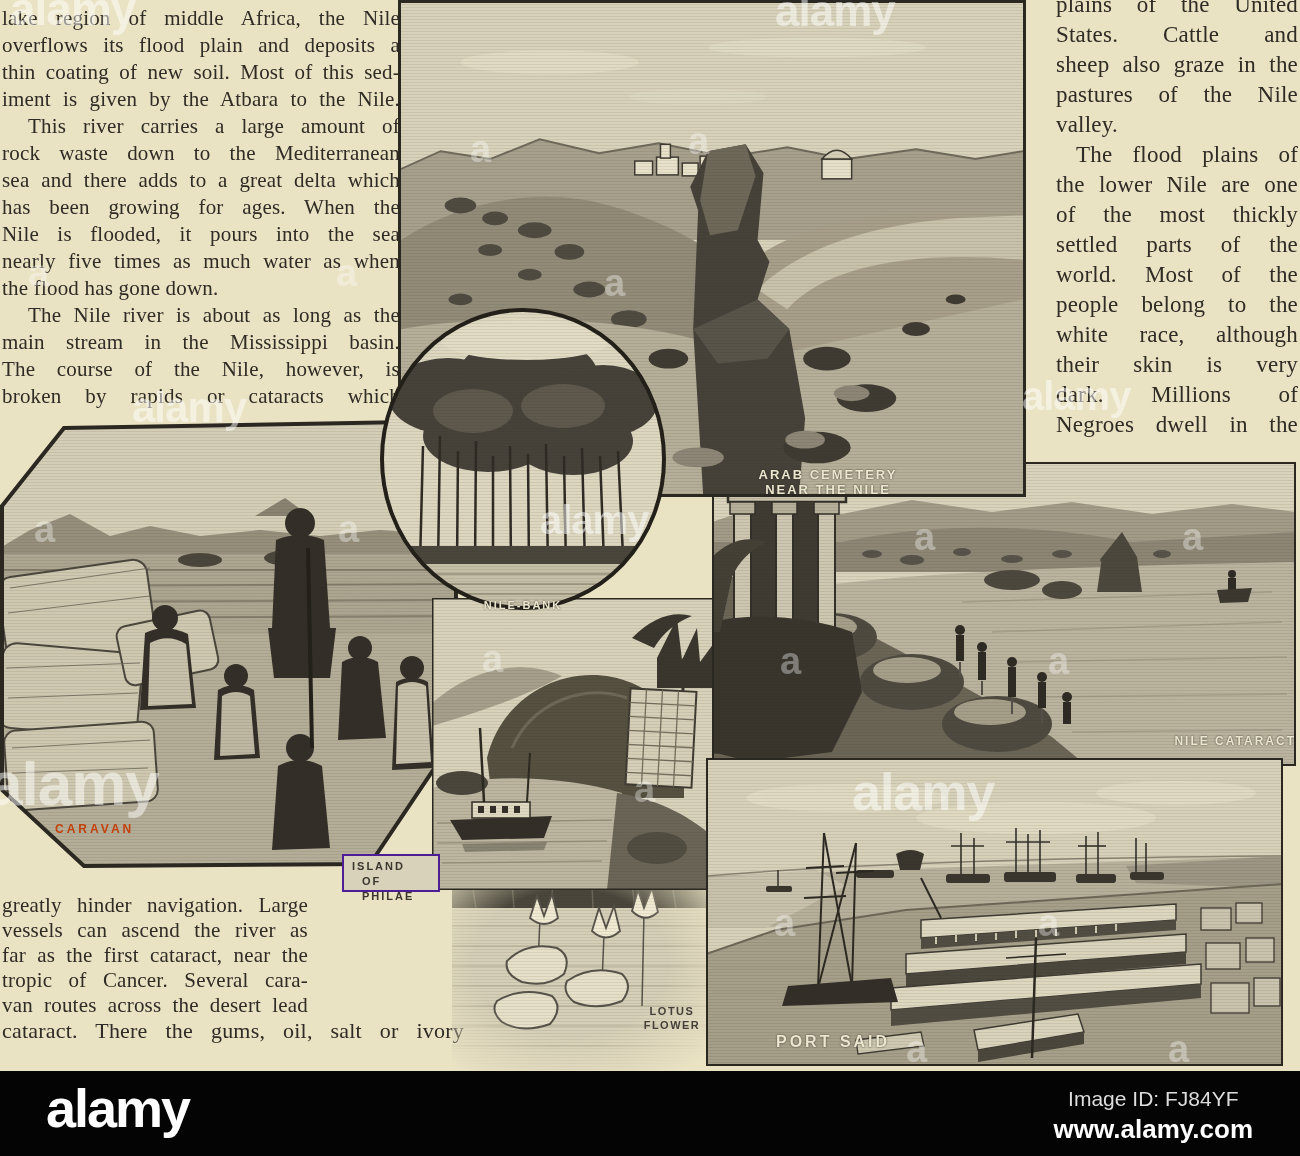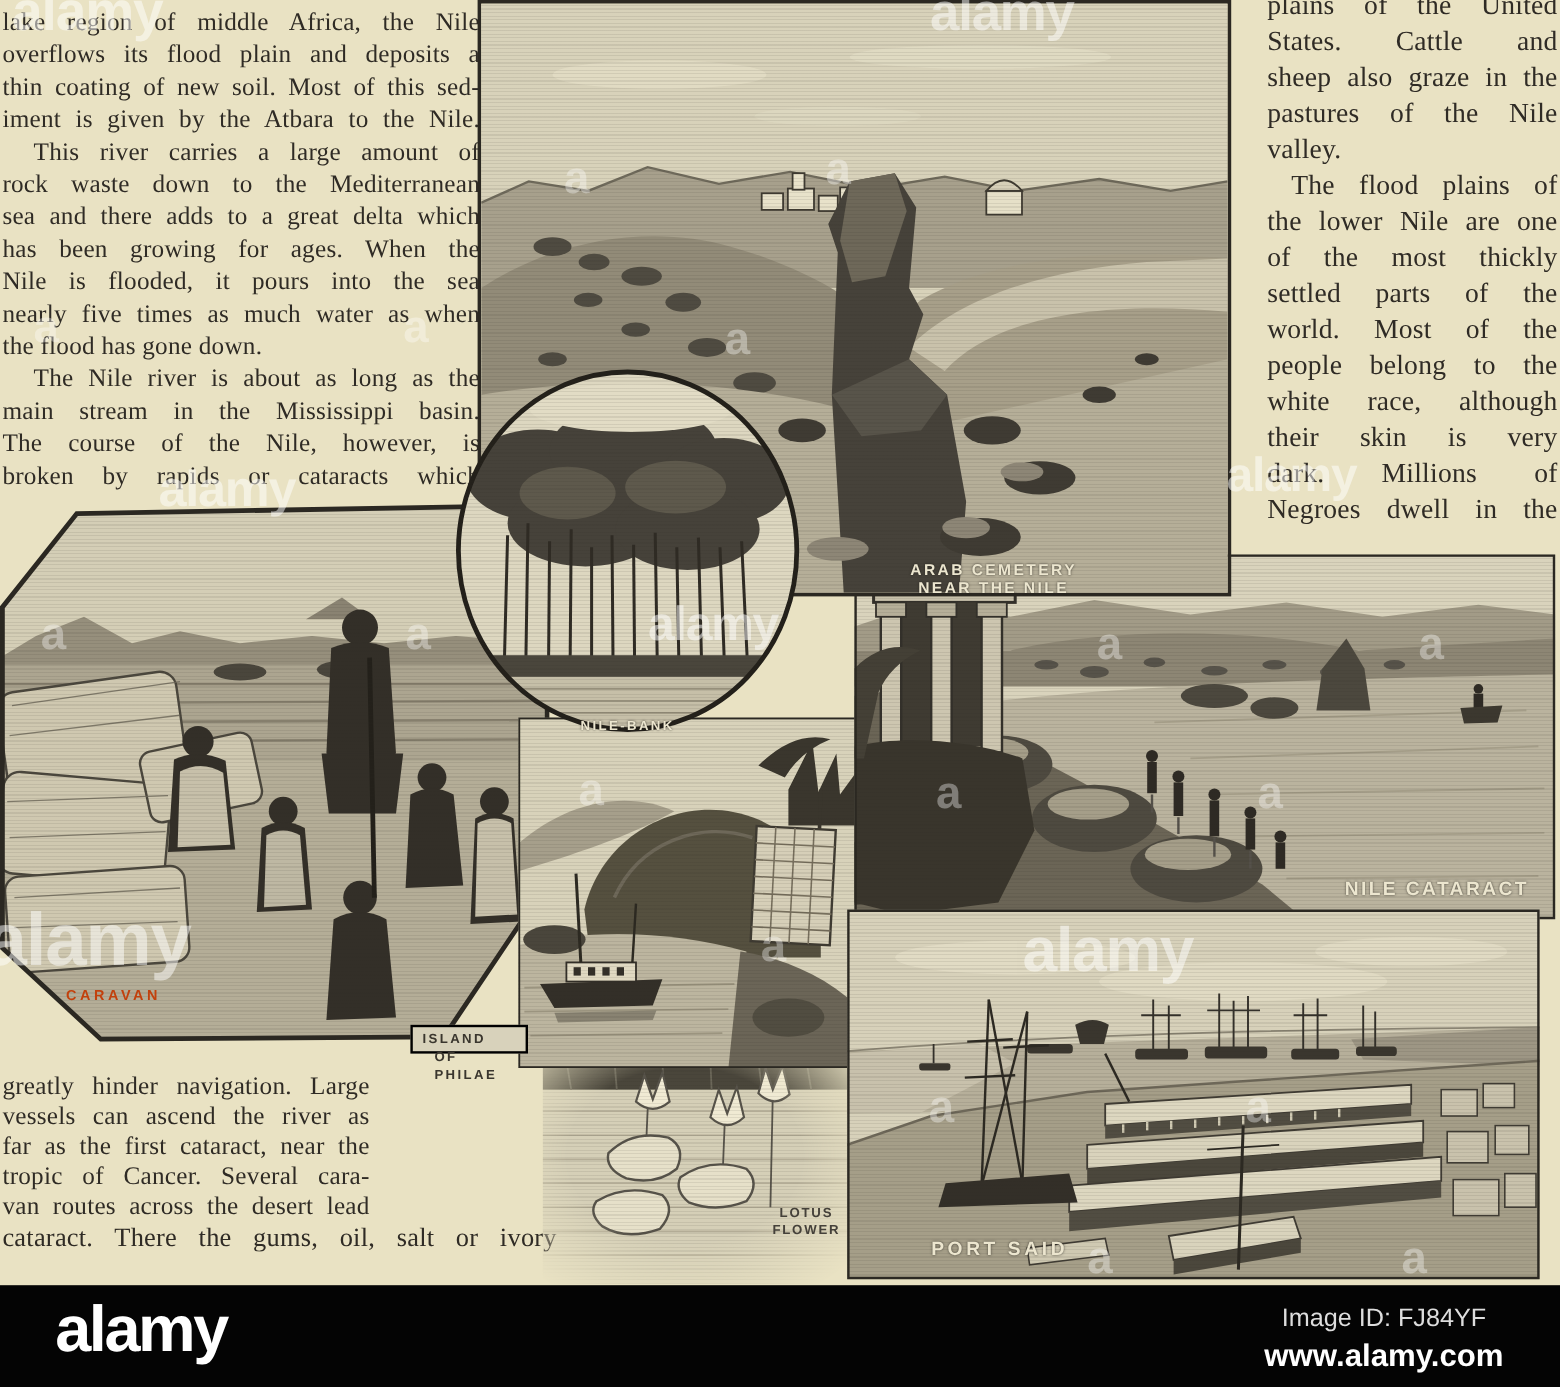--- a/index.html
+++ b/index.html
@@ -38,24 +38,24 @@
     -webkit-mask-image:radial-gradient(ellipse 72% 66% at 45% 50%,#000 52%,rgba(0,0,0,0) 96%);
     mask-image:radial-gradient(ellipse 72% 66% at 45% 50%,#000 52%,rgba(0,0,0,0) 96%);}
   
   .cap{position:absolute;font-family:"Liberation Sans",sans-serif;font-weight:600;
        letter-spacing:2px;text-align:center;line-height:15px;z-index:9;}
   .cap.light{color:#ece6cf;text-shadow:0 0 2px rgba(30,28,22,.8);}
   .cap.dark{color:#c2410c;}
   #cap-arab{left:317px;top:464px;width:220px;font-size:13px;}
   #cap-nilebank{left:0;top:292px;width:290px;font-size:11px;}
   #cap-caravan{left:55px;top:404px;width:120px;font-size:12px;letter-spacing:3px;text-align:left;}
-  #cap-cataract{left:402px;top:272px;width:160px;font-size:16px;text-align:right;}
+  #cap-cataract{left:424px;top:272px;width:160px;font-size:12px;text-align:right;}
   #cap-portsaid{left:70px;top:276px;width:120px;font-size:16px;letter-spacing:3px;text-align:left;}
-  #plate-philae{position:absolute;left:342px;top:854px;width:98px;height:24px;z-index:9;
-    background:#d8d2bb;border:2px solid #000000;box-sizing:border-box;
+  #plate-philae{position:absolute;left:342px;top:854px;width:98px;height:38px;z-index:9;
+    background:#d8d2bb;border:2px solid #4c1d95;box-sizing:border-box;
     font-family:"Liberation Sans",sans-serif;font-size:11px;font-weight:600;color:#3a362e;
     letter-spacing:2px;line-height:15px;padding-top:3px;}
   #plate-philae .l1{padding-left:8px;}
   #plate-philae .l2{padding-left:18px;}
   #cap-lotus{position:absolute;left:622px;top:1004px;width:100px;z-index:9;
     font-family:"Liberation Sans",sans-serif;font-size:11px;font-weight:600;color:#45413a;
     letter-spacing:1.5px;text-align:center;line-height:14px;}
   
   .wm{position:absolute;color:rgba(255,255,255,.5);font-family:"Liberation Sans",sans-serif;
       font-weight:bold;z-index:25;pointer-events:none;letter-spacing:-1px;}

